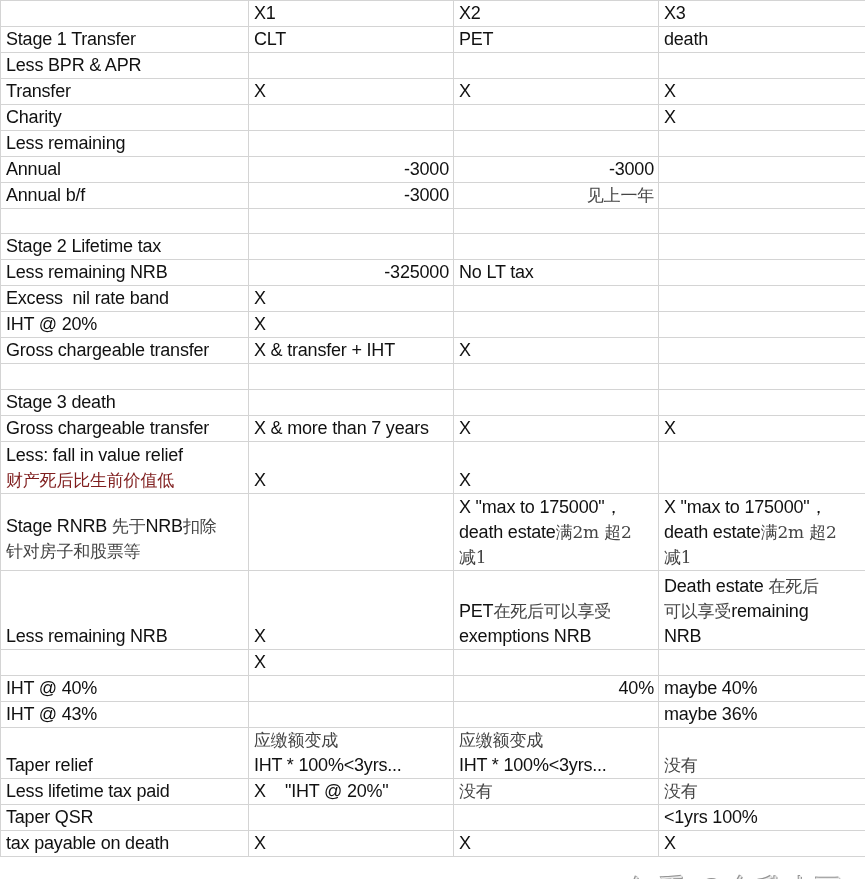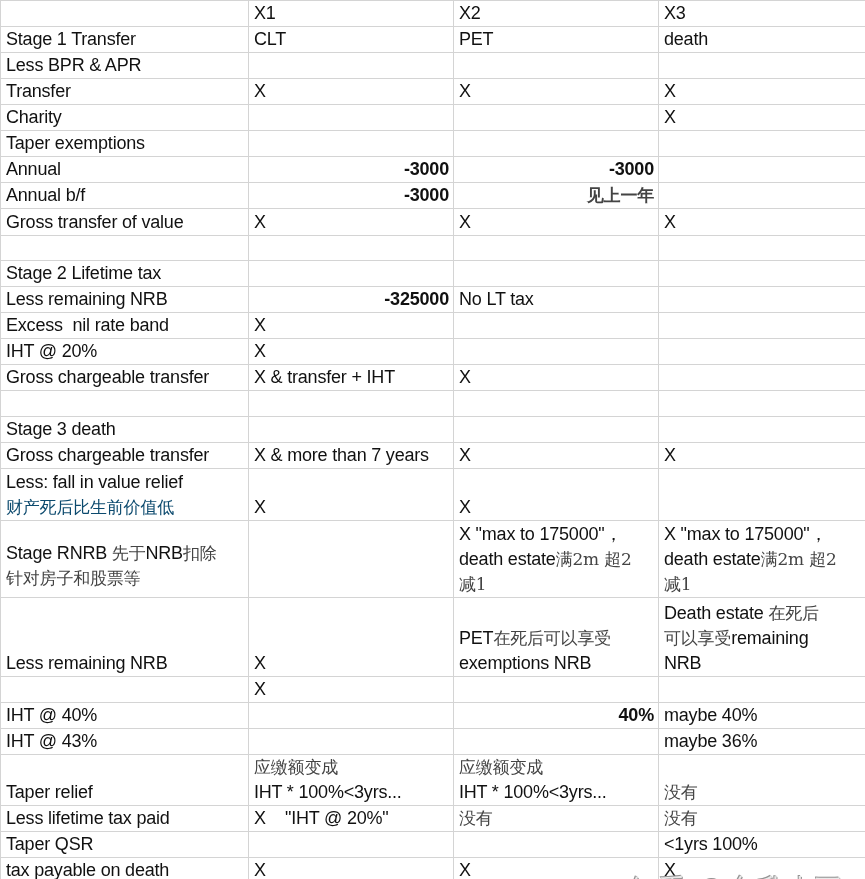--- a/index.html
+++ b/index.html
@@ -1,21 +1,21 @@
 <!DOCTYPE html>
 <html><head>
 <meta charset="utf-8">
 <style>
   html, body { margin: 0; padding: 0; background: #ffffff; }
   body { width: 865px; height: 879px; overflow: hidden; position: relative;
          font-family: "Liberation Sans", "DejaVu Sans", sans-serif; font-size: 18px; color: #111; }
   table.sheet { border-collapse: collapse; table-layout: fixed; width: 865px; position: absolute; left: 0; top: 0; }
   table.sheet td { border: 1px solid #d4d4d4; padding: 0 4px 0 5px; vertical-align: bottom;
                    line-height: 25px; white-space: pre-wrap; overflow: hidden; letter-spacing: -0.2px; }
-  td.num { text-align: right; padding-right: 4px; font-weight: bold; }
+  td.num { text-align: right; padding-right: 4px; }
   td.cn, span.cn { font-family: "DejaVu Serif", "Liberation Serif", serif; color: #444; font-size: 17px; }
   td.wrap { white-space: normal; line-height: 25.5px; }
   tr.bt > td.ul, td.ul { border-bottom: 2px solid #000; }
   td.ul-thin { border-bottom: 1.5px solid #000; border-radius: 20px; }
   td.thick { border-bottom: 3px solid #000; }
   col.a { width: 248px; } col.b { width: 205px; } col.c { width: 205px; } col.d { width: 207px; }
   .watermark { position: absolute; left: 630px; top: 871px; font-size: 28px; color: rgba(255,255,255,0.85);
                font-family: "DejaVu Sans", sans-serif; letter-spacing: 1px;
                text-shadow: 0 0 1px #666, 1px 1px 0 #999, -1px -1px 0 #999; pointer-events: none; }
 </style>
@@ -54,43 +54,37 @@
       <td>X</td>
       <td>X</td>
     </tr>
     <tr style="height:26px">
       <td>Charity</td>
       <td></td>
       <td></td>
       <td>X</td>
     </tr>
     <tr style="height:25px">
-      <td>Taper exemptions</td>
+      <td>Less remaining</td>
       <td></td>
       <td></td>
       <td></td>
     </tr>
     <tr style="height:26px">
       <td>Annual</td>
       <td class="num">-3000</td>
       <td class="num">-3000</td>
       <td></td>
     </tr>
     <tr style="height:26px">
       <td>Annual b/f</td>
       <td class="num thick">-3000</td>
       <td class="num cn thick">见上一年</td>
       <td class="thick"></td>
     </tr>
-    <tr style="height:27px">
-      <td>Gross transfer of value</td>
-      <td>X</td>
-      <td>X</td>
-      <td>X</td>
-    </tr>
     <tr style="height:25px">
       <td></td>
       <td></td>
       <td></td>
       <td></td>
     </tr>
     <tr style="height:26px">
       <td>Stage 2 Lifetime tax</td>
       <td></td>
       <td></td>
@@ -132,21 +126,21 @@
       <td></td>
       <td></td>
     </tr>
     <tr style="height:25px">
       <td>Gross chargeable transfer</td>
       <td>X &amp; more than 7 years</td>
       <td>X</td>
       <td>X</td>
     </tr>
     <tr style="height:52px">
-      <td class="wrap"><div>Less: fall in value relief</div><div class="cn" style="font-family:'DejaVu Serif',serif;color:#0c4a6e;font-size:17px">财产死后比生前价值低</div></td>
+      <td class="wrap"><div>Less: fall in value relief</div><div class="cn" style="font-family:'DejaVu Serif',serif;color:#7f1d1d;font-size:17px">财产死后比生前价值低</div></td>
       <td>X</td>
       <td>X</td>
       <td></td>
     </tr>
     <tr style="height:77px">
       <td class="wrap" style="vertical-align:middle;padding-top:14px"><div><span>Stage RNRB </span><span class="cn">先于</span><span>NRB</span><span class="cn">扣除</span></div><div class="cn" style="font-family:'DejaVu Serif',serif;color:#444;font-size:17px">针对房子和股票等</div></td>
       <td></td>
       <td class="wrap"><div>X "max to 175000"，</div><div><span>death estate</span><span class="cn">满2m 超2</span></div><div class="cn" style="font-family:'DejaVu Serif',serif;color:#444;font-size:17px">减1</div></td>
       <td class="wrap"><div>X "max to 175000"，</div><div><span>death estate</span><span class="cn">满2m 超2</span></div><div class="cn" style="font-family:'DejaVu Serif',serif;color:#444;font-size:17px">减1</div></td>
     </tr>

